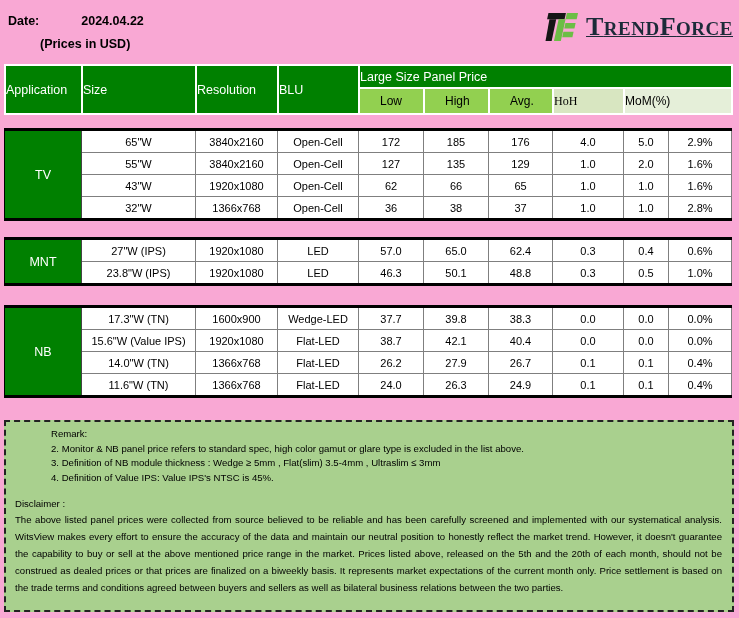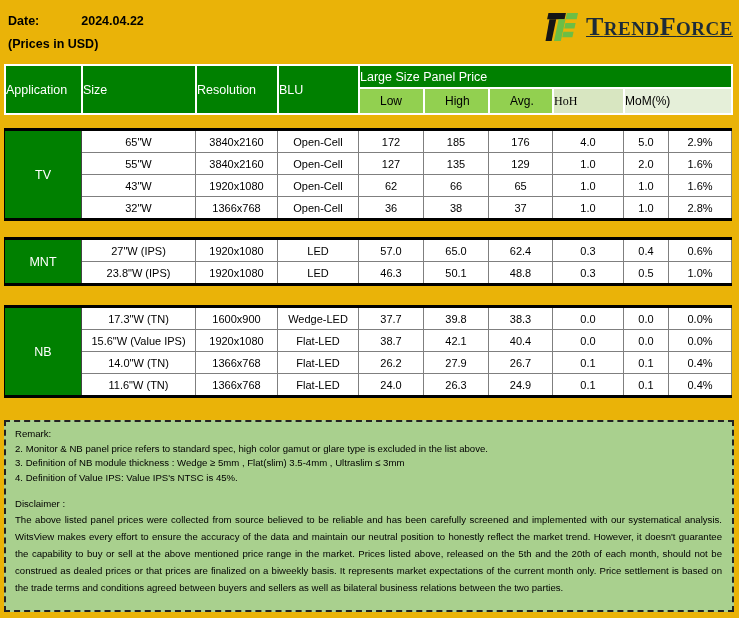--- a/index.html
+++ b/index.html
@@ -1,23 +1,23 @@
 <!DOCTYPE html>
 <html style="--header-green: #008000; --subheader-green: #92D050; --hoh-bg: #D8E6C1; --mom-bg: #E5EFD9; --notes-bg: #A9D08E; --brand-navy: #1C2B39; --logo-green: #6CBE45;"><head>
 <meta charset="utf-8">
 <style>
   html,body{margin:0;padding:0;background:#fff;}
   body{width:739px;height:618px;font-family:"Liberation Sans",sans-serif;color:#000;}
-  .page{position:relative;width:739px;height:618px;overflow:hidden;background:#eab308;}
+  .page{position:relative;width:739px;height:618px;overflow:hidden;background:#f9a8d4;}
 
   
   .topbar{position:absolute;left:8px;top:14px;font-size:12.5px;font-weight:700;}
   .date-row{display:flex;}
   .date-value{margin-left:42px;}
-  .prices-note{margin-top:9px;}
+  .prices-note{margin-top:9px;margin-left:32px;}
 
   
   .logo{position:absolute;right:6px;top:10px;display:flex;align-items:center;gap:5px;}
   .wordmark{font-family:"Liberation Serif",serif;font-weight:700;color:var(--brand-navy);letter-spacing:.5px;white-space:nowrap;text-decoration:underline;}
   .wm-big{font-size:26px;}
   .wm-small{font-size:19px;}
 
   
   table{border-spacing:0;}
   .hdr{position:absolute;left:4px;top:64px;width:727px;table-layout:fixed;border-collapse:collapse;}
@@ -33,21 +33,21 @@
        border-top:3px solid #000;border-bottom:3px solid #000;border-left:1px solid #000;border-right:1px solid #000;}
   .sec td{border:1px solid #7f7f7f;padding:0 2px;height:21px;text-align:center;vertical-align:middle;font-size:11px;white-space:nowrap;}
   .sec td.lbl{background:var(--header-green);color:#fff;font-size:12.5px;font-weight:400;border-right:1px solid #444;border-left:none;}
   #sec-tv{top:128px;}
   #sec-mnt{top:237px;}
   #sec-nb{top:305px;}
 
   
   .notes{position:absolute;left:4px;top:420px;width:730px;height:192px;box-sizing:border-box;
          background:var(--notes-bg);border:2px dashed #222;padding:5px 10px 0 9px;}
-  .remark-title,.remark-line{font-size:9.6px;line-height:14.6px;}
+  .remark-title,.remark-line{font-size:9.6px;line-height:14.6px;margin-left:36px;}
   .disc-title{font-size:9.6px;line-height:15px;margin-top:11px;}
   .disc-body{font-size:9.6px;line-height:17px;text-align:justify;}
 </style>
 </head>
 <body>
 
 <div class="page">
 
   <div class="topbar">
     <div class="date-row">

